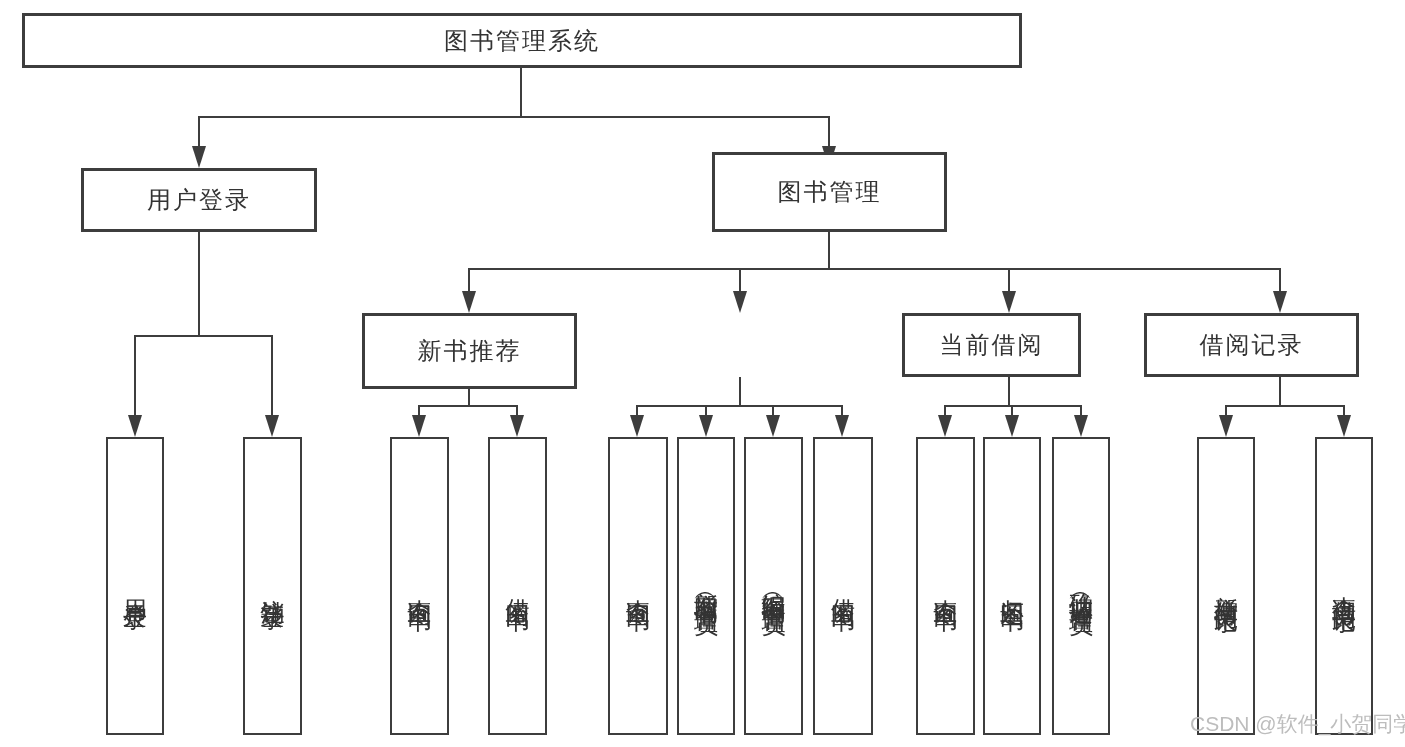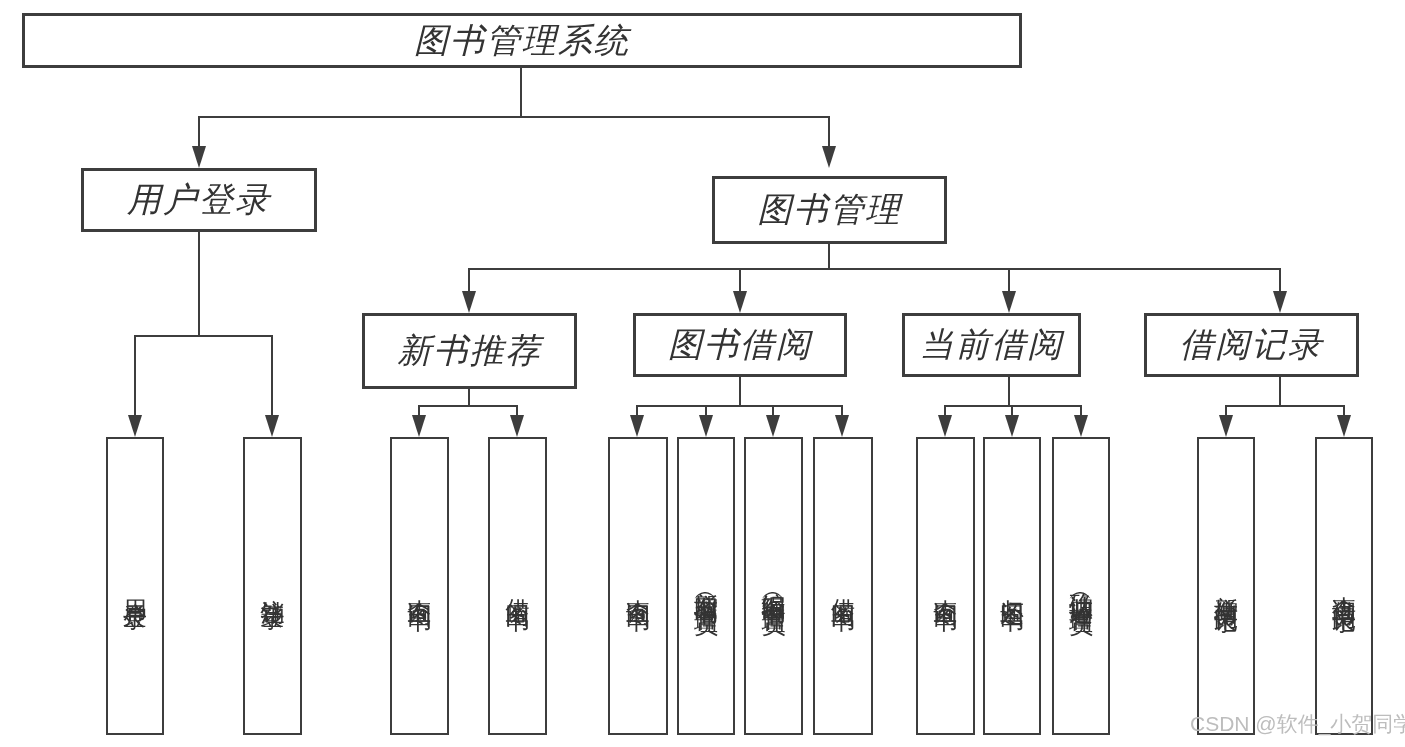--- a/index.html
+++ b/index.html
@@ -20,24 +20,23 @@
     position: absolute;
     box-sizing: border-box;
     background: #ffffff;
     border: 3px solid #3d3d3d;
     display: flex;
     align-items: center;
     justify-content: center;
     color: #333333;
   }
   .box.h span {
-    font-size: 34px;
+    font-size: 24px;
     letter-spacing: 2px;
     white-space: nowrap;
-    font-style: italic;
   }
   .box.v {
     border-width: 2px;
   }
   .box.v span {
     writing-mode: vertical-rl;
     text-orientation: mixed;
     font-size: 24px;
     letter-spacing: 3px;
     line-height: 1;
@@ -136,31 +135,28 @@
   <div class="arrow" style="left:1337px;top:415px"></div>
 
   <div class="box h" style="left:22px;top:13px;width:1000px;height:55px">
     <span>图书管理系统</span>
   </div>
 
   <div class="box h" style="left:81px;top:168px;width:236px;height:64px">
     <span>用户登录</span>
   </div>
 
-  <div class="box h" style="left:712px;top:176px;width:235px;height:68px">
+  <div class="box h" style="left:712px;top:152px;width:235px;height:80px">
     <span>图书管理</span>
   </div>
 
   <div class="box h" style="left:362px;top:313px;width:215px;height:76px">
     <span>新书推荐</span>
   </div>
 
-  <div class="box h" style="left:633px;top:313px;width:214px;height:64px">
-    <span>图书借阅</span>
-  </div>
 
   <div class="box h" style="left:902px;top:313px;width:179px;height:64px">
     <span>当前借阅</span>
   </div>
 
   <div class="box h" style="left:1144px;top:313px;width:215px;height:64px">
     <span>借阅记录</span>
   </div>
 
   <div class="box v" style="left:106px;top:437px;width:58px;height:298px">

